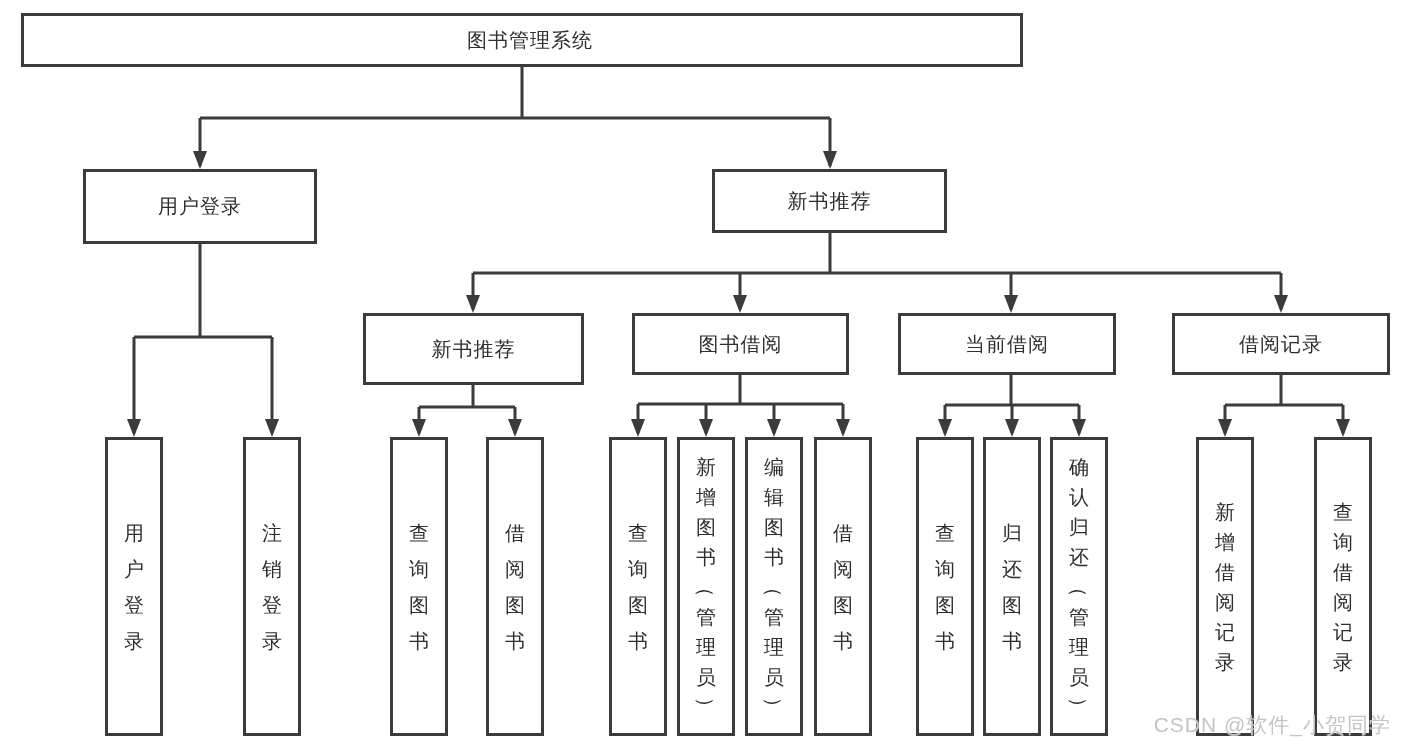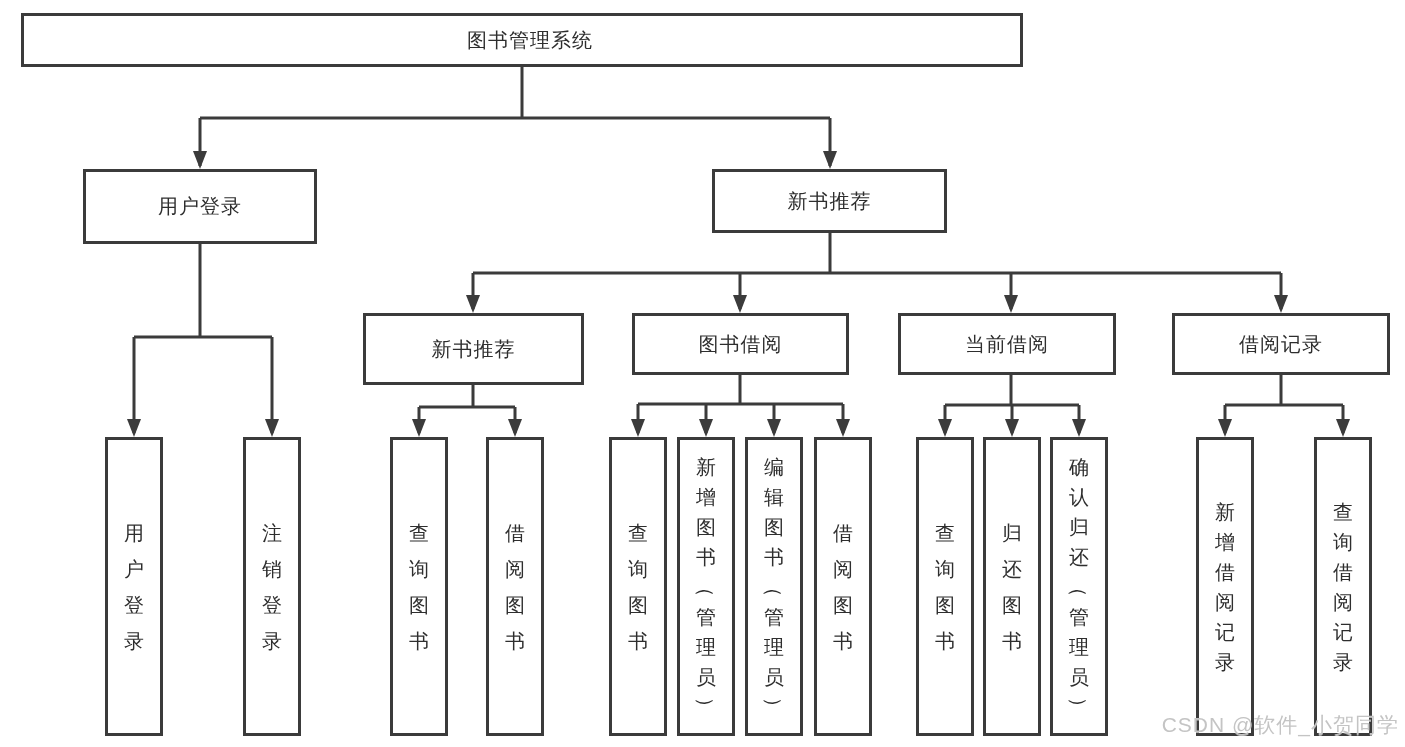--- a/index.html
+++ b/index.html
@@ -38,21 +38,21 @@
   }
   .vchar{
     display:block;
     width:22px;height:20px;
     line-height:20px;
     text-align:center;
   }
   .vchar.rot{transform:rotate(90deg);}
   .watermark{
     position:absolute;
-    right:6px;bottom:8px;
+    right:14px;bottom:8px;
     z-index:5;
     color:var(--wm);
     font-size:21px;
     letter-spacing:1px;
     text-shadow:0 1px 0 rgba(255,255,255,.6);
     white-space:nowrap;
   }
 </style>
 </head>
 <body>

